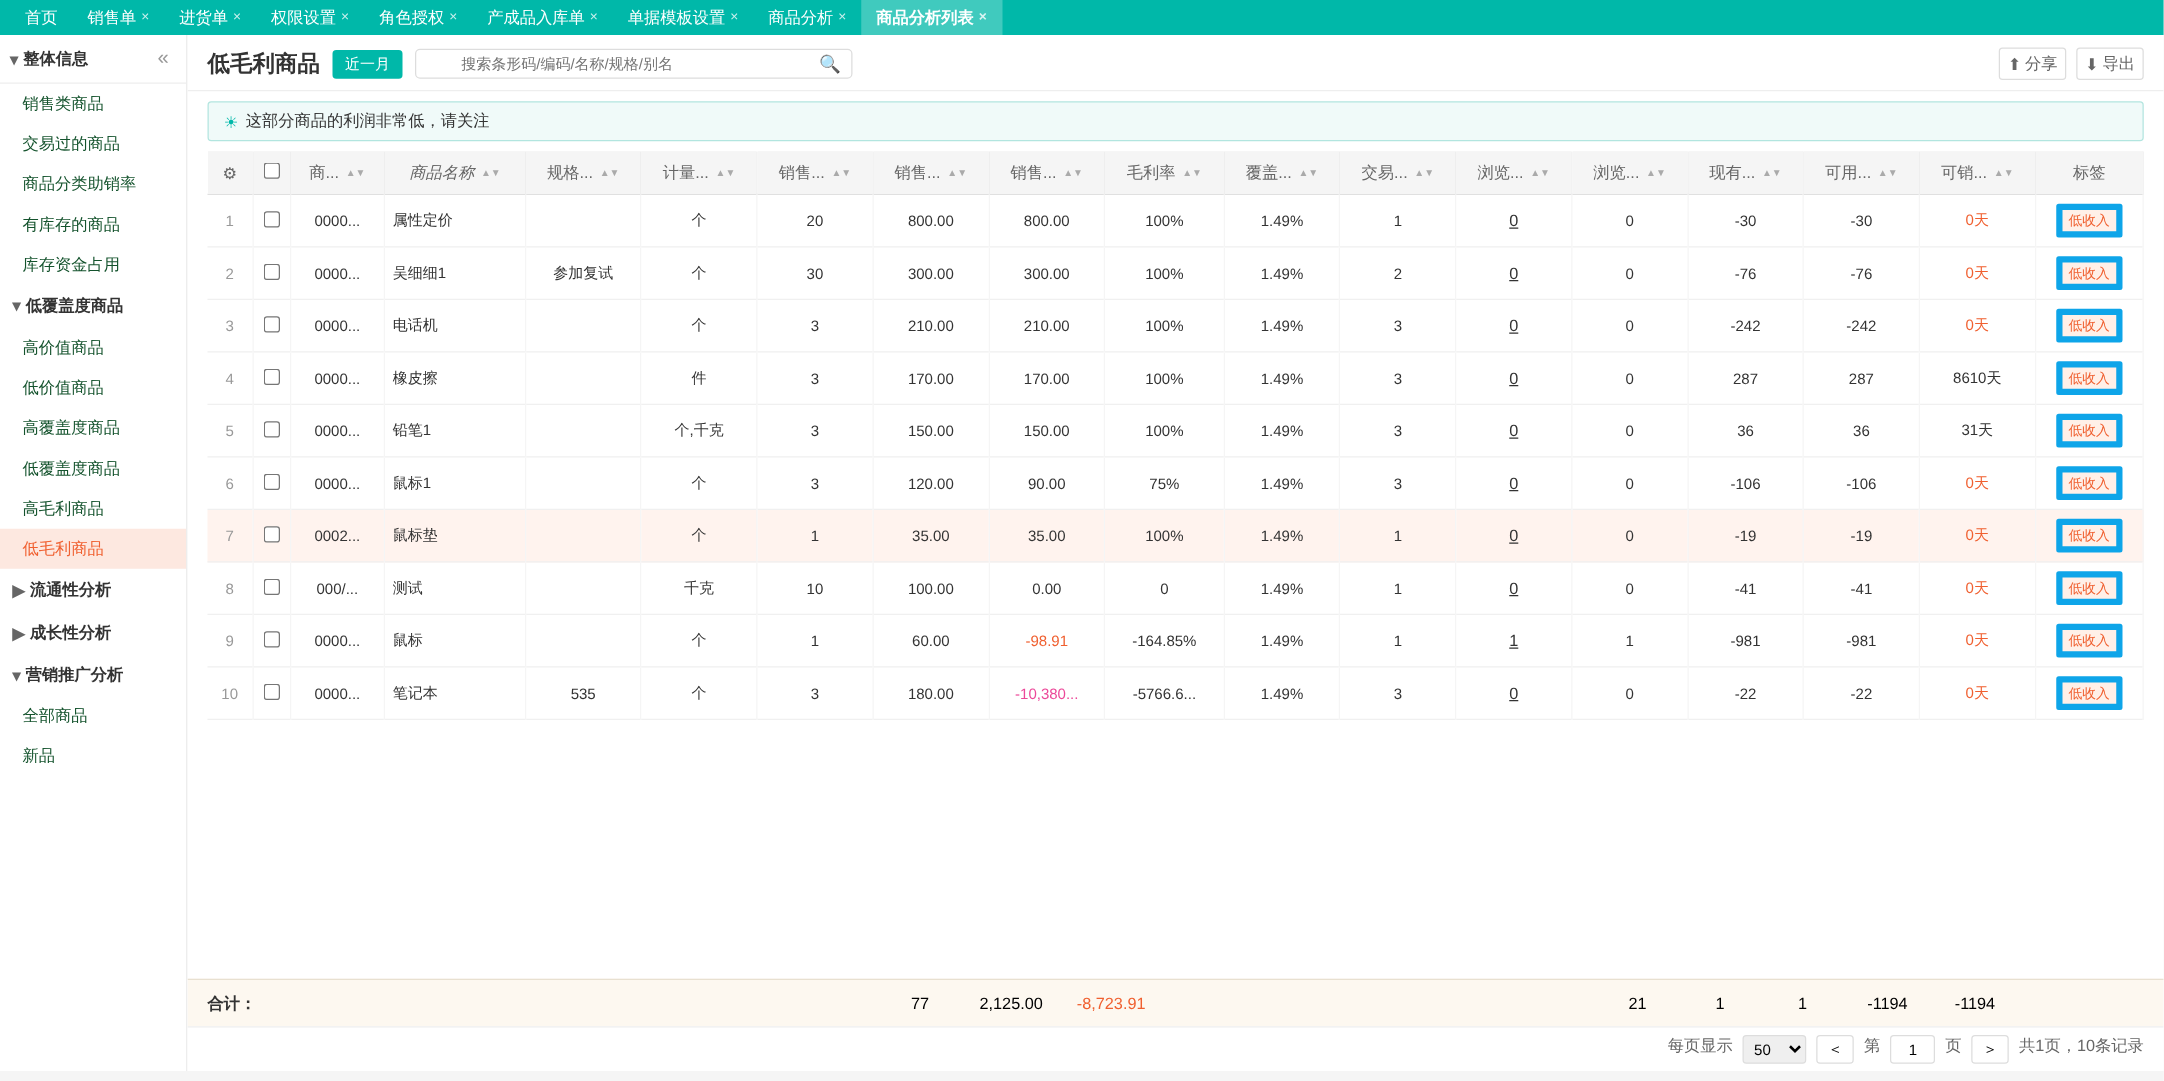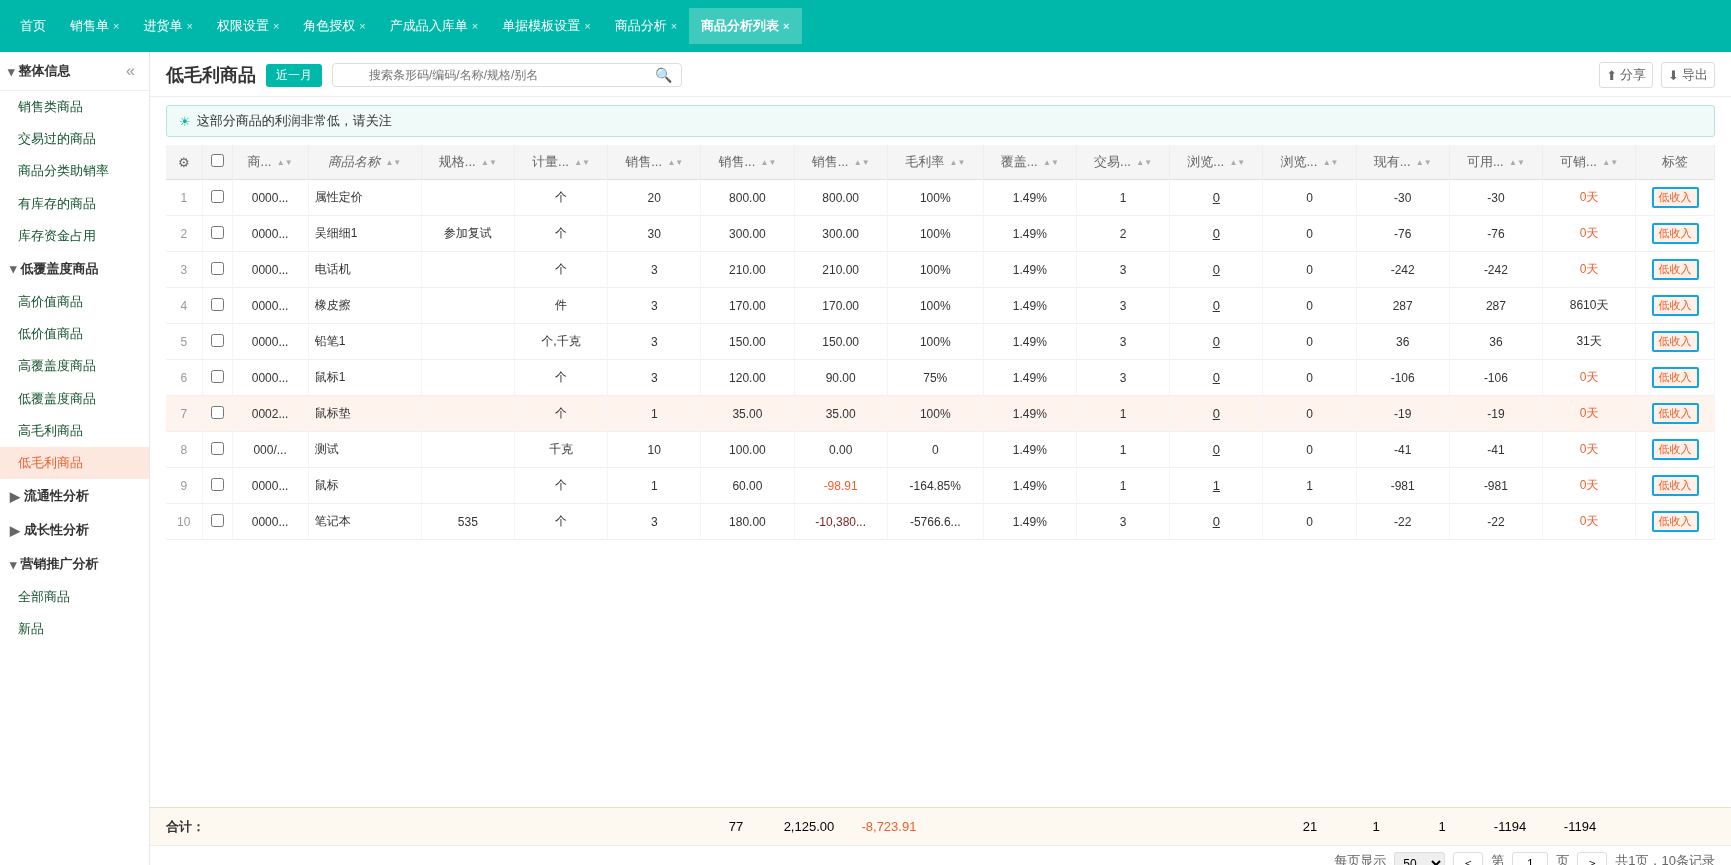--- a/index.html
+++ b/index.html
@@ -3,21 +3,21 @@
   <meta charset="utf-8">
   <style>
     * { box-sizing: border-box; margin: 0; padding: 0; font-family: 'Microsoft YaHei', Arial, sans-serif; font-size: 13px; }
     body { background: #f5f5f5; overflow-x: hidden; }
 
     
     .top-nav {
       background: #00b8a9;
       display: flex;
       align-items: center;
-      height: 52px;
+      height: 28px;
       padding: 0 8px;
     }
     .top-nav .nav-item {
       color: #fff;
       padding: 0 12px;
       height: 36px;
       display: flex;
       align-items: center;
       cursor: pointer;
       font-size: 13px;
@@ -185,21 +185,21 @@
       border-right: 1px solid #f5f5f5;
       white-space: nowrap;
     }
     tbody td.name-cell { text-align: left; }
     .tag-badge {
       display: inline-block;
       padding: 1px 5px;
       border-radius: 2px;
       font-size: 11px;
     }
-    .tag-low-income { background: #fff0e8; color: #f06030; border: 2px solid #0ea5e9; }
+    .tag-low-income { background: #fff0e8; color: #f06030; border: 5px solid #0ea5e9; }
     .link-underline { text-decoration: underline; cursor: pointer; color: #333; }
     input[type="checkbox"] { cursor: pointer; }
 
     
     .totals-bar {
       display: flex;
       align-items: center;
       padding: 8px 16px;
       background: #fdf8f0;
       border-top: 1px solid #e8e0d0;
@@ -644,21 +644,21 @@
     </tr>
             <tr>
       <td style="color:#999;">10</td>
       <td><input type="checkbox" style=""></td>
       <td>0000...</td>
       <td class="name-cell">笔记本</td>
       <td>535</td>
       <td>个</td>
       <td>3</td>
       <td>180.00</td>
-      <td style="color:#7f1d1d">-10,380...</td>
+      <td style="color:#ec4899">-10,380...</td>
       <td>-5766.6...</td>
       <td>1.49%</td>
       <td>3</td>
       <td><span class="link-underline">0</span></td>
       <td>0</td>
       <td>-22</td>
       <td>-22</td>
       <td style="color:#f06030">0天</td>
       <td><span class="tag-badge tag-low-income">低收入</span></td>
     </tr>

